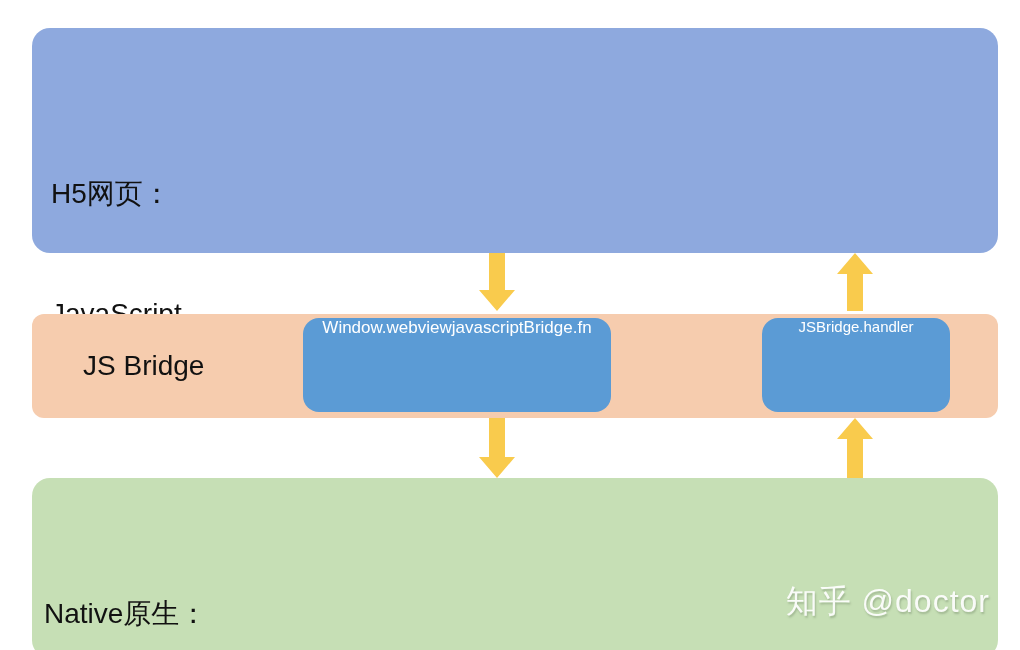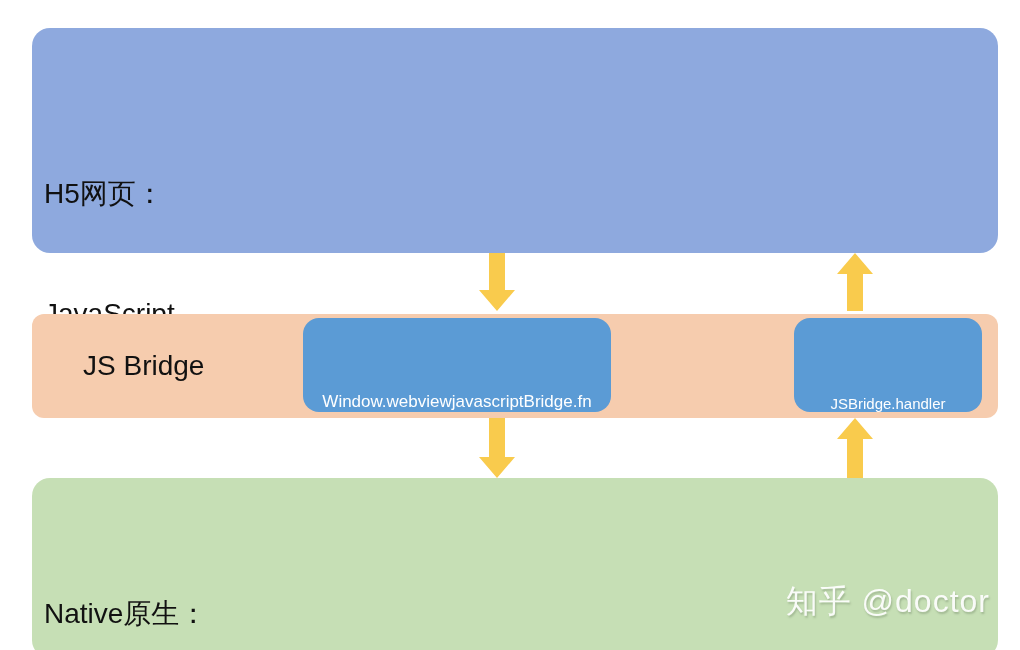--- a/index.html
+++ b/index.html
@@ -40,46 +40,45 @@
 
   .band-label {
     position: absolute;
     left: 12px;
     color: #111111;
     font-size: 28px;
     line-height: 40px;
     white-space: pre;
   }
 
-  .band-top .band-label { top: 66px; }
+  .band-top .band-label { top: 66px; margin-left: 7px; }
   .band-middle .band-label { top: 32px; margin-left: 39px; }
   .band-bottom .band-label { top: 36px; }
 
   .bridge-box {
     position: absolute;
     top: 4px;
     height: 94px;
     border-radius: 16px;
     display: flex;
-    align-items: flex-end;
+    align-items: flex-start;
     justify-content: center;
     color: #ffffff;
   }
 
   .bridge-box-1 {
     left: 271px; 
     width: 308px;
     font-size: 17px;
   }
 
   .bridge-box-2 {
     left: 730px; 
     width: 188px;
     font-size: 15px;
-    margin-left: 32px;
   }
 
   .arrow {
     position: absolute;
     width: 36px;
     display: block;
   }
 
   .arrow-1 { left: 479px; top: 253px; height: 58px; }
   .arrow-2 { left: 837px; top: 253px; height: 58px; }

